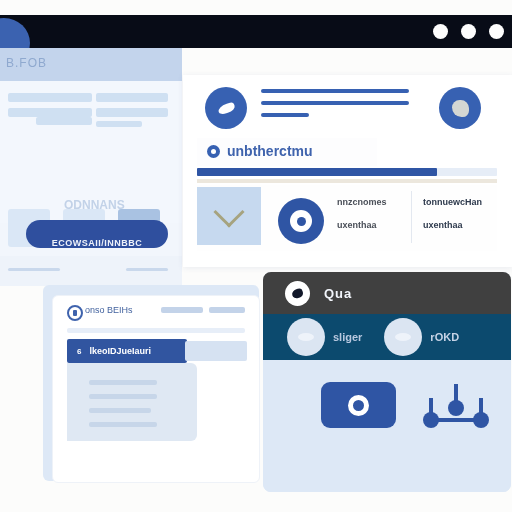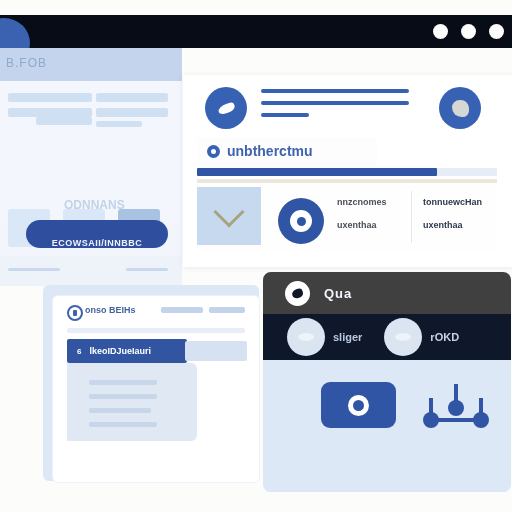--- a/index.html
+++ b/index.html
@@ -138,21 +138,21 @@
     background:#ffffff;border-radius:6px;border:1px solid #eef2f8;
   }
   .bl-head{position:absolute;left:0;top:0;width:206px;height:30px;}
   .bl-ico{
     position:absolute;left:14px;top:9px;width:12px;height:12px;border-radius:50%;
     background:#fff;border:2px solid #3f63ad;
     display:flex;align-items:center;justify-content:center;
   }
   .bl-ico i{width:4px;height:6px;background:#3f63ad;display:block;border-radius:1px;}
   .bl-title{
-    position:absolute;left:32px;top:9px;font-size:9px;font-weight:700;
+    position:absolute;left:32px;top:9px;font-size:9px;font-weight:400;
     color:#43639f;filter:blur(0.6px);
   }
   .bl-headbar{position:absolute;top:11px;height:6px;border-radius:2px;background:#c3d3e9;}
   .bl-rule{position:absolute;left:14px;top:32px;width:178px;height:5px;background:#e7eef8;border-radius:2px;}
   .bl-active{
     position:absolute;left:14px;top:43px;width:110px;height:24px;
     background:#3155a0;border-radius:2px;display:flex;align-items:center;gap:8px;padding-left:10px;
   }
   .bl-active-num{font-size:8px;font-weight:700;color:#fff;filter:blur(0.5px);}
   .bl-active-txt{font-size:9px;font-weight:700;color:#fff;filter:blur(0.6px);}
@@ -175,21 +175,21 @@
   .br-head-ico{
     width:25px;height:25px;border-radius:50%;background:#fff;
     display:flex;align-items:center;justify-content:center;
   }
   .br-head-ico i{
     width:11px;height:9px;background:#12182a;display:block;
     border-radius:60% 40% 50% 50%;transform:rotate(-15deg);
   }
   .br-head-txt{font-size:13px;font-weight:700;color:#f2f5fb;letter-spacing:1px;filter:blur(0.5px);}
   .br-row{
-    position:absolute;left:0;top:42px;width:248px;height:46px;background:#0f172a;
+    position:absolute;left:0;top:42px;width:248px;height:46px;background:#0c4a6e;
     display:flex;align-items:center;gap:8px;padding-left:24px;box-sizing:border-box;
   }
   .br-badge{
     width:38px;height:38px;border-radius:50%;background:#dbe5f2;
     display:flex;align-items:center;justify-content:center;
   }
   .br-badge i{width:16px;height:8px;background:#eef3fa;border-radius:50%;display:block;}
   .br-badge-txt{font-size:11px;font-weight:700;color:#b9c9e0;filter:blur(0.7px);margin-right:14px;}
   .br-badge-txt.t2{color:#c6d3e6;}
   .br-body{position:absolute;left:0;top:88px;width:248px;height:132px;background:#dde8f6;}

